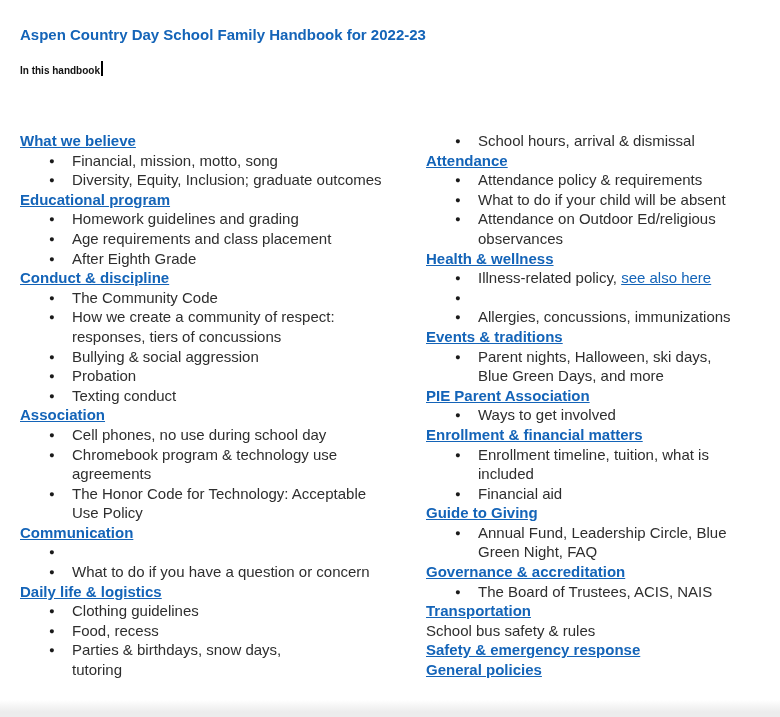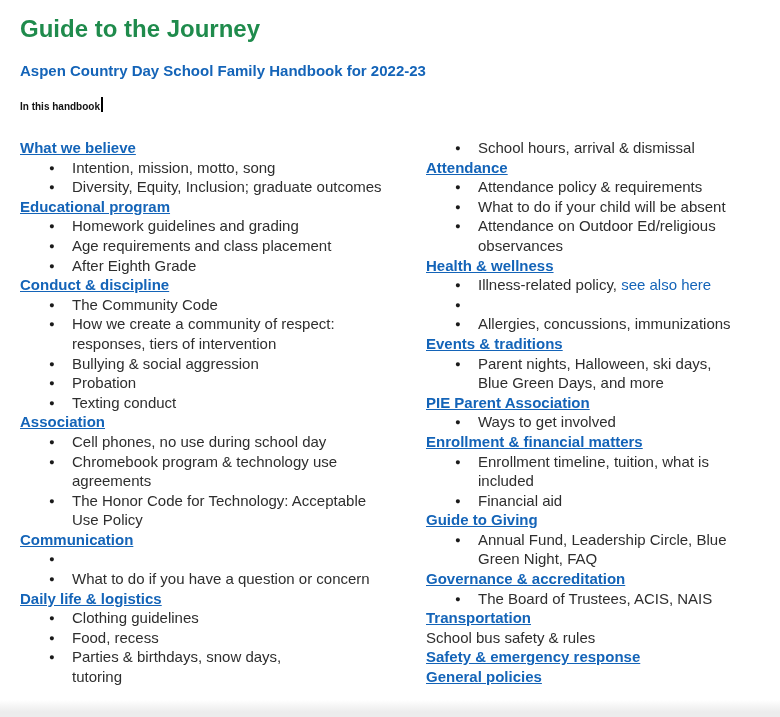--- a/index.html
+++ b/index.html
@@ -43,21 +43,21 @@
   .caret {
     display: inline-block;
     width: 1.5px;
     height: 15px;
     background: #000;
     margin-left: 1px;
     vertical-align: -2px;
   }
   .columns {
     display: flex;
-    margin-top: 22px;
+    margin-top: 51px;
     align-items: center;
   }
   .col {
     font-size: 15px;
     line-height: 19.6px;
   }
   .col-left  { width: 400px; }
   .col-right { width: 336px; margin-left: 6px; }
   .sec-link {
     display: block;
@@ -80,47 +80,47 @@
   }
   .item-text {
     white-space: pre-line;
     flex: 1;
   }
   .plain-item {
     white-space: pre-line;
   }
   .inline-link {
     color: var(--link-blue, #1464b8);
+    text-decoration: underline;
     font-weight: 400;
     cursor: pointer;
   }
   .bottom-fade {
     position: absolute;
     left: 0;
     bottom: 0;
     width: 780px;
     height: 17px;
     background: linear-gradient(to bottom, rgba(236,236,236,0) 0%, #ececec 70%);
     pointer-events: none;
   }
 </style>
 </head>
 <body>
 
 <div class="page">
-  <h1 class="doc-title">Guide to the Journey</h1>
   <h2 class="doc-subtitle">Aspen Country Day School Family Handbook for 2022-23</h2>
   <p class="intro-line"><span>In this handbook</span><span class="caret"></span></p>
 
   <div class="columns">
     <div class="col col-left">
         <a class="sec-link">What we believe</a>
         <div class="bullet-item">
           <span class="bullet">●</span>
-          <span class="item-text">Intention, mission, motto, song</span>
+          <span class="item-text">Financial, mission, motto, song</span>
         </div>
         <div class="bullet-item">
           <span class="bullet">●</span>
           <span class="item-text">Diversity, Equity, Inclusion; graduate outcomes</span>
         </div>
         <a class="sec-link">Educational program</a>
         <div class="bullet-item">
           <span class="bullet">●</span>
           <span class="item-text">Homework guidelines and grading</span>
         </div>
@@ -133,21 +133,21 @@
           <span class="item-text">After Eighth Grade</span>
         </div>
         <a class="sec-link">Conduct &amp; discipline</a>
         <div class="bullet-item">
           <span class="bullet">●</span>
           <span class="item-text">The Community Code</span>
         </div>
         <div class="bullet-item">
           <span class="bullet">●</span>
           <span class="item-text">How we create a community of respect:
-responses, tiers of intervention</span>
+responses, tiers of concussions</span>
         </div>
         <div class="bullet-item">
           <span class="bullet">●</span>
           <span class="item-text">Bullying &amp; social aggression</span>
         </div>
         <div class="bullet-item">
           <span class="bullet">●</span>
           <span class="item-text">Probation</span>
         </div>
         <div class="bullet-item">

